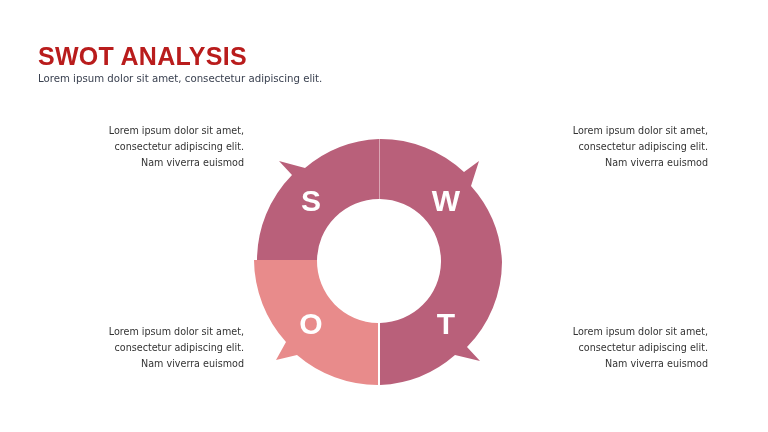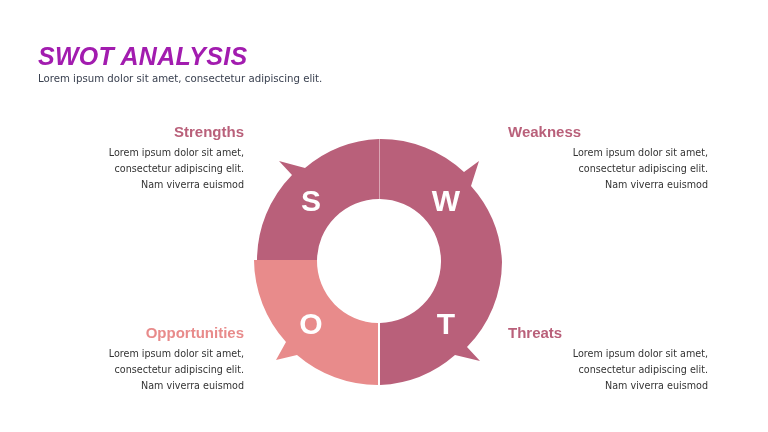--- a/index.html
+++ b/index.html
@@ -3,21 +3,21 @@
 <meta charset="utf-8">
 <style>
   html, body { margin: 0; padding: 0; }
   body {
     width: 768px; height: 432px; background: #ffffff; position: relative; overflow: hidden;
     font-family: "Liberation Sans", sans-serif;
   }
   .title {
     position: absolute; left: 38px; top: 42px;
     font-family: "Liberation Sans", sans-serif; font-weight: bold;
-    font-size: 25px; letter-spacing: 0.3px; color: #a21caf; font-style: italic;
+    font-size: 25px; letter-spacing: 0.3px; color: #b91c1c;
   }
   .subtitle {
     position: absolute; left: 38px; top: 73px;
     font-family: "DejaVu Sans", sans-serif; font-size: 10.2px; color: #3a4150;
   }
   .block { position: absolute; width: 200px; }
   .block.left { text-align: right; }
   .block.right { text-align: left; }
   .block .heading {
     font-family: "Liberation Sans", sans-serif; font-weight: bold; font-size: 15px;
@@ -32,48 +32,44 @@
     font-family: "Liberation Sans", sans-serif; font-weight: bold; font-size: 30px; fill: #ffffff;
   }
 </style>
 </head>
 <body>
 
 <div class="title">SWOT ANALYSIS</div>
 <div class="subtitle">Lorem ipsum dolor sit amet, consectetur adipiscing elit.</div>
 
 <div class="block left" style="left:44px; top:123px;">
-  <div class="heading" style="color:#B9607A;">Strengths</div>
   <div class="body">
     <span>Lorem ipsum dolor sit amet,</span>
     <span>consectetur adipiscing elit.</span>
     <span>Nam viverra euismod</span>
   </div>
 </div>
 
 <div class="block right" style="left:508px; top:123px;">
-  <div class="heading" style="color:#B9607A;">Weakness</div>
   <div class="body">
     <span>Lorem ipsum dolor sit amet,</span>
     <span>consectetur adipiscing elit.</span>
     <span>Nam viverra euismod</span>
   </div>
 </div>
 
 <div class="block left" style="left:44px; top:324px;">
-  <div class="heading" style="color:#E88B8B;">Opportunities</div>
   <div class="body">
     <span>Lorem ipsum dolor sit amet,</span>
     <span>consectetur adipiscing elit.</span>
     <span>Nam viverra euismod</span>
   </div>
 </div>
 
 <div class="block right" style="left:508px; top:324px;">
-  <div class="heading" style="color:#B9607A;">Threats</div>
   <div class="body">
     <span>Lorem ipsum dolor sit amet,</span>
     <span>consectetur adipiscing elit.</span>
     <span>Nam viverra euismod</span>
   </div>
 </div>
 
 <svg id="diagram" width="768" height="432" viewBox="0 0 768 432">
 
   <path fill="#B9607A" d="M 257 261

